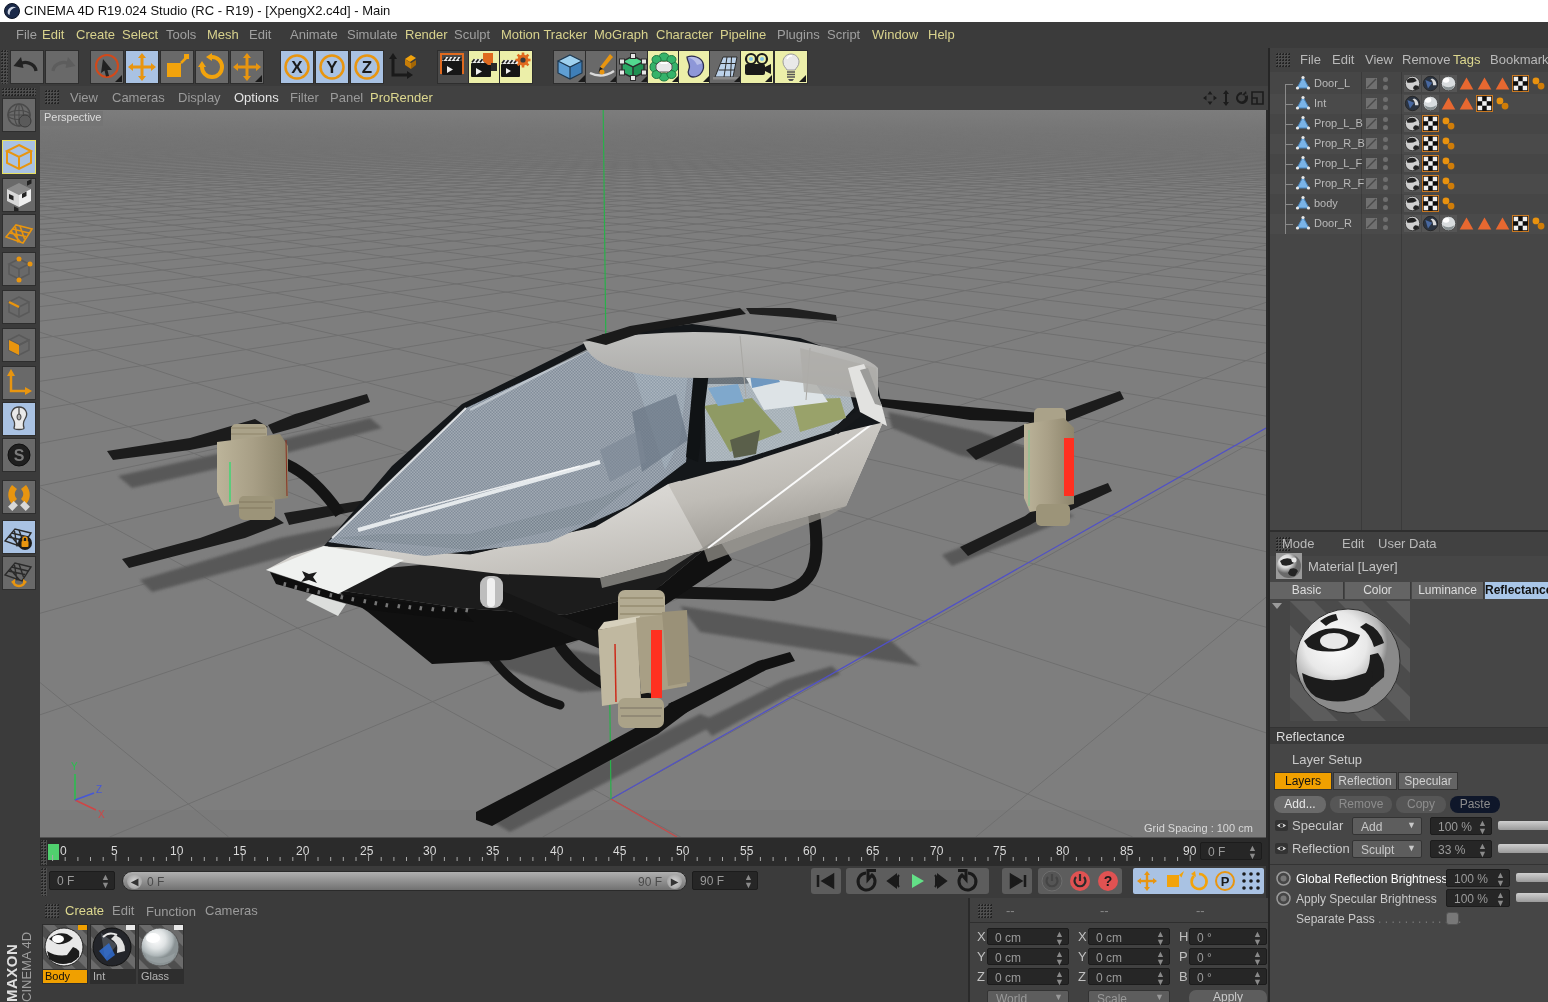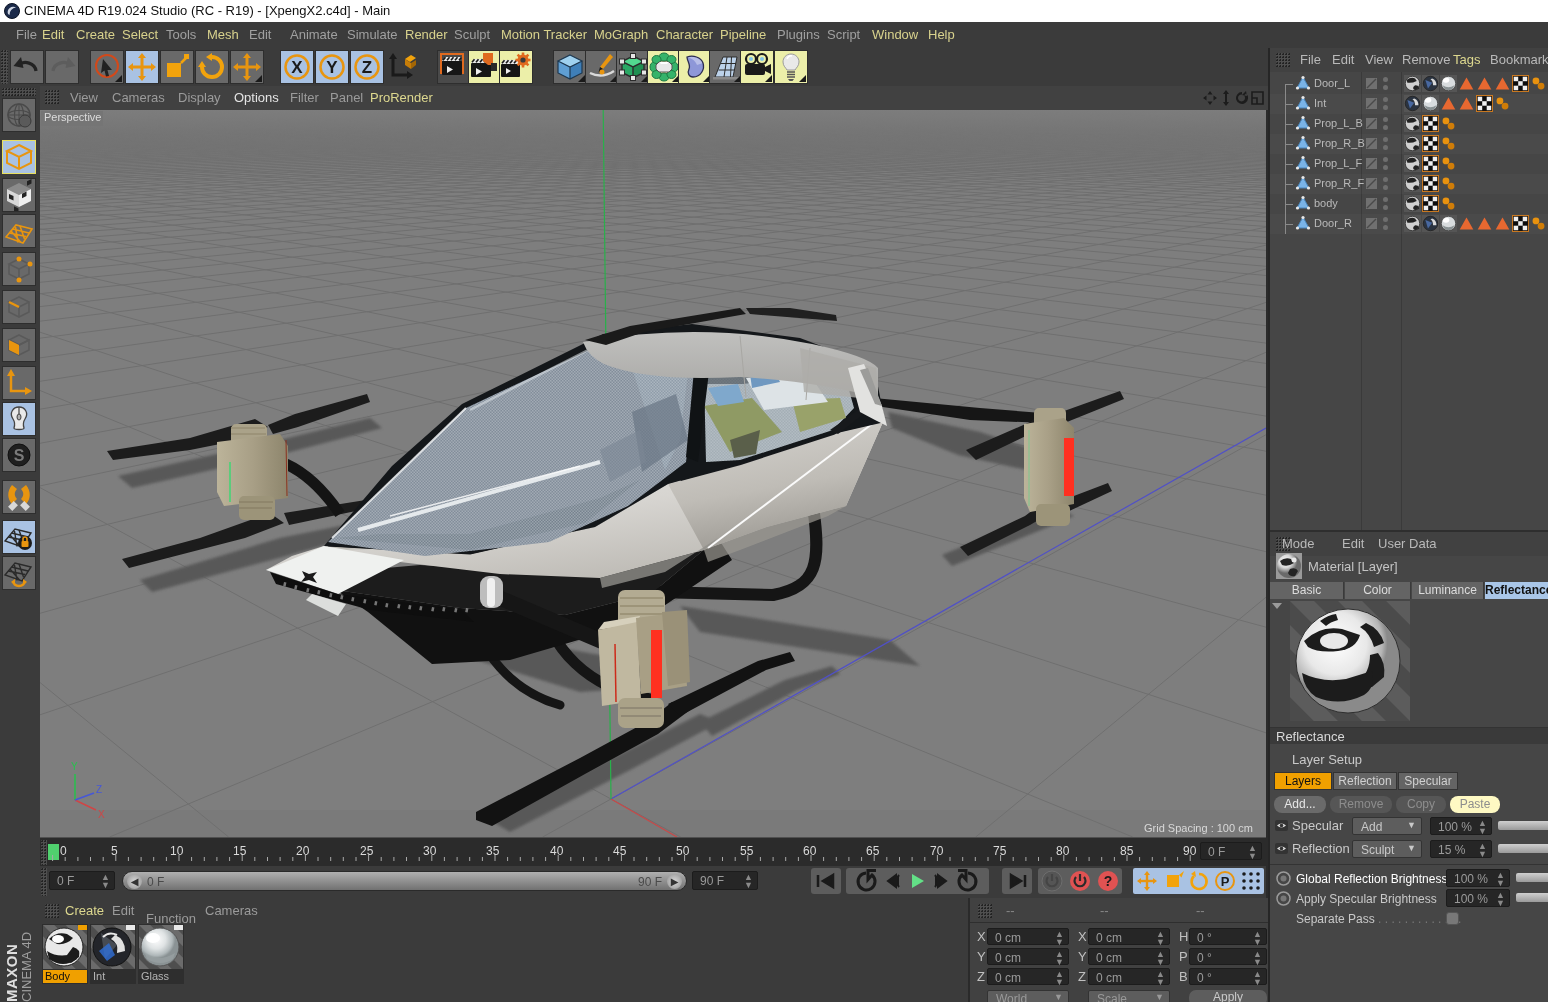--- a/index.html
+++ b/index.html
@@ -1336,21 +1336,21 @@
         <rect x="2" y="15.5" width="4.5" height="4" fill="#e8950f"></rect>
         <rect x="8.5" y="15.5" width="4.5" height="4" fill="#8a8a8a"></rect>
       </g>
       <path d="M21 19 l5 6 h-5 Z" fill="#1a1a1a"></path>
     </svg>
 </div>
 <div class="abs" id="botleft">
  <div class="abs hatch" style="left:5px;top:6px;width:14px;height:14px"></div>
  <span class="abs" style="left:25px;top:5px;color:#ddd88f">Create</span>
  <span class="abs" style="left:72px;top:5px;color:#9b9b9b">Edit</span>
- <span class="abs" style="left:106px;top:13px;color:#9b9b9b">Function</span>
+ <span class="abs" style="left:106px;top:6px;color:#9b9b9b">Function</span>
  <span class="abs" style="left:165px;top:5px;color:#9b9b9b">Cameras</span>
  <div class="abs" style="left:2px;top:26px;width:46px;height:60px;background:#2e2e2e">
       <svg class="abs" style="left:1px;top:1px" width="44" height="44" viewBox="0 0 44 44">
         <pattern id="ds1" width="16" height="16" patternUnits="userSpaceOnUse" patternTransform="rotate(-45)">
           <rect width="16" height="16" fill="#4e4e4e"></rect>
           <rect width="8" height="16" fill="#6b6b6b"></rect>
         </pattern>
         <rect width="44" height="44" fill="url(#ds1)"></rect>
         <circle cx="21" cy="22" r="19" fill="#e8e8e8"></circle>
         <path d="M6 14 Q14 6 24 9 L30 13 Q24 20 14 19 Z" fill="#1c1c1c"></path>
@@ -1998,21 +1998,21 @@
       <span class="abs" style="left:6px;top:1px;color:#d8d8d8;font-size:13px">Reflectance</span>
     </div>
  <div class="abs" style="left:0;top:696px;width:280px;height:306px;background:#464646">
   <span class="abs" style="left:22px;top:8px;color:#c9c9c9">Layer Setup</span>
   <div class="abs" style="left:4px;top:28px;width:58px;height:18px;background:#f0a000;color:#111;text-align:center;font-size:12px;line-height:17px;border:1px solid #333">Layers</div>
   <div class="abs" style="left:63px;top:28px;width:64px;height:18px;background:#646464;color:#d0d0d0;text-align:center;font-size:12px;line-height:17px;border:1px solid #333">Reflection</div>
   <div class="abs" style="left:128px;top:28px;width:60px;height:18px;background:#646464;color:#d0d0d0;text-align:center;font-size:12px;line-height:17px;border:1px solid #333">Specular</div>
   <div class="abs" style="left:4px;top:52px;width:52px;height:17px;background:#6a6a6a;border-radius:8px;color:#e6e6e6;text-align:center;font-size:12px;line-height:16px">Add...</div>
   <div class="abs" style="left:60px;top:52px;width:62px;height:17px;background:#565656;border-radius:8px;color:#8d8d8d;text-align:center;font-size:12px;line-height:16px">Remove</div>
   <div class="abs" style="left:126px;top:52px;width:50px;height:17px;background:#565656;border-radius:8px;color:#8d8d8d;text-align:center;font-size:12px;line-height:16px">Copy</div>
-  <div class="abs" style="left:180px;top:52px;width:50px;height:17px;background:#fef9c3;border-radius:8px;color:#8d8d8d;text-align:center;font-size:12px;line-height:16px">Paste</div>
+  <div class="abs" style="left:180px;top:52px;width:50px;height:17px;background:#0f172a;border-radius:8px;color:#8d8d8d;text-align:center;font-size:12px;line-height:16px">Paste</div>
   <svg class="abs" style="left:5px;top:76px" width="13" height="11" viewBox="0 0 13 11">
         <rect width="13" height="11" rx="2" fill="#333"></rect>
         <path d="M2 5.5 Q6.5 1.5 11 5.5 Q6.5 9.5 2 5.5 Z" fill="#ddd"></path>
         <circle cx="6.5" cy="5.5" r="1.8" fill="#333"></circle>
       </svg>
   <span class="abs" style="left:22px;top:74px;color:#c9c9c9">Specular</span>
   <div class="ddown" style="left:82px;top:73px;width:70px;height:18px">
         <span style="position:absolute;left:8px;top:2px">Add</span>
         <span style="position:absolute;right:5px;top:2px;font-size:9px">▼</span>
       </div>
@@ -2025,21 +2025,21 @@
         <rect width="13" height="11" rx="2" fill="#333"></rect>
         <path d="M2 5.5 Q6.5 1.5 11 5.5 Q6.5 9.5 2 5.5 Z" fill="#ddd"></path>
         <circle cx="6.5" cy="5.5" r="1.8" fill="#333"></circle>
       </svg>
   <span class="abs" style="left:22px;top:97px;color:#c9c9c9">Reflection</span>
   <div class="ddown" style="left:82px;top:96px;width:70px;height:18px">
         <span style="position:absolute;left:8px;top:2px">Sculpt</span>
         <span style="position:absolute;right:5px;top:2px;font-size:9px">▼</span>
       </div>
   <div class="spin" style="left:160px;top:96px;width:62px;height:18px">
-        <span class="v">15 %</span>
+        <span class="v">33 %</span>
         <span class="ar">▲<br>▼</span>
       </div>
   <div class="slider" style="left:228px;top:100px;width:52px"></div>
   <div class="abs" style="left:0;top:120px;width:280px;height:1px;background:#333"></div>
   <svg class="abs" style="left:6px;top:127px" width="15" height="15" viewBox="0 0 15 15">
         <circle cx="7.5" cy="7.5" r="6.5" fill="none" stroke="#9a9a9a" stroke-width="1.5"></circle>
         <circle cx="7.5" cy="7.5" r="3" fill="#777"></circle>
       </svg>
   <span class="abs" style="left:26px;top:128px;color:#ffffff;font-size:12px">Global Reflection Brightness</span>
   <div class="spin" style="left:176px;top:125px;width:64px;height:18px">

